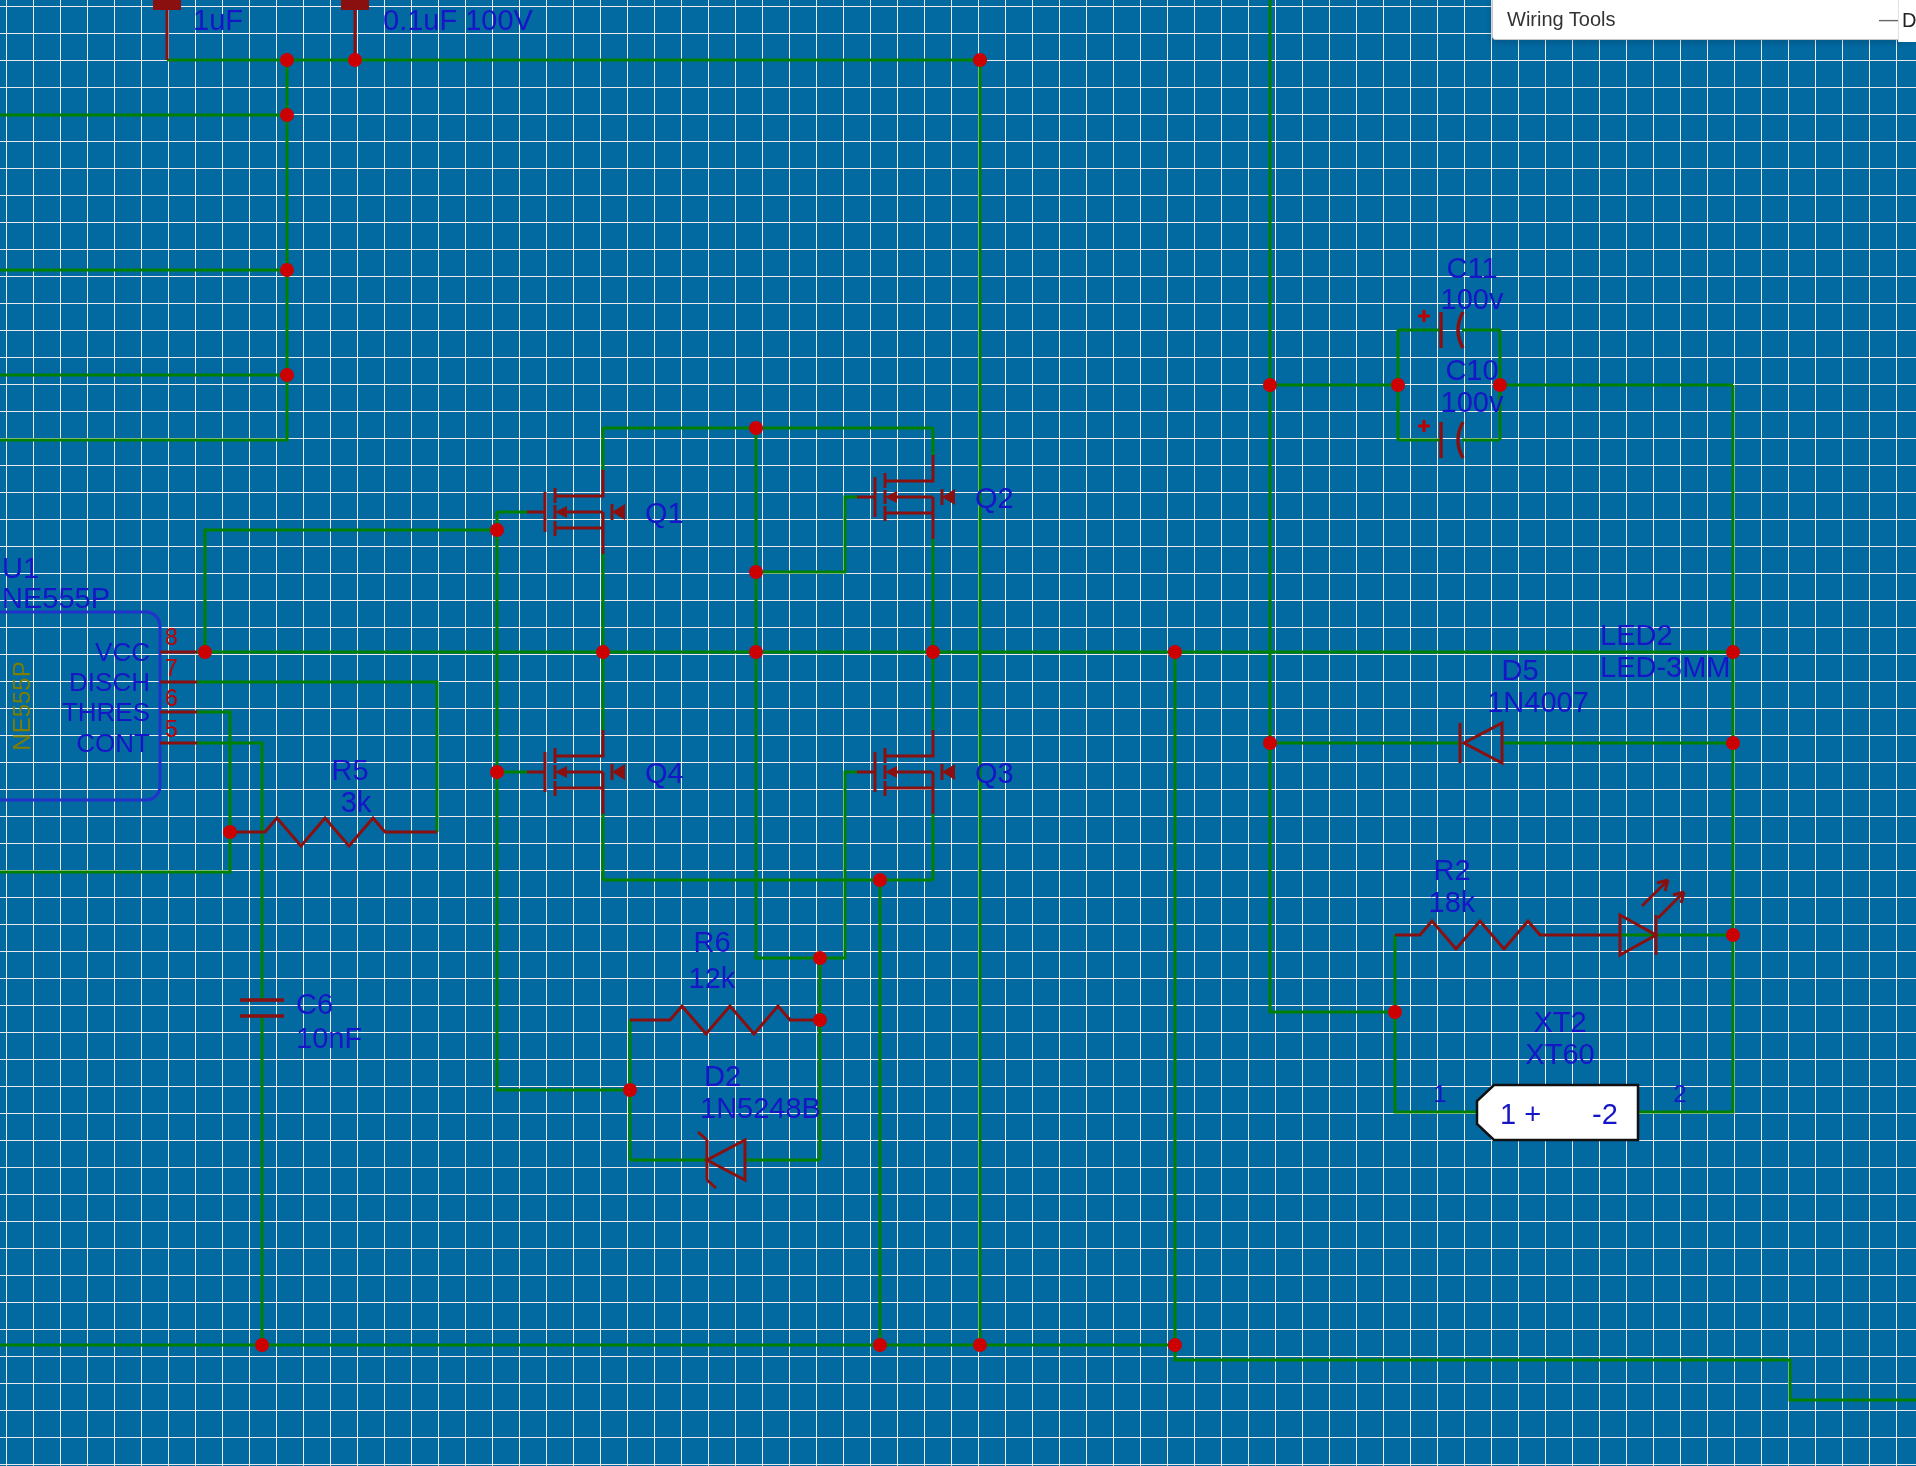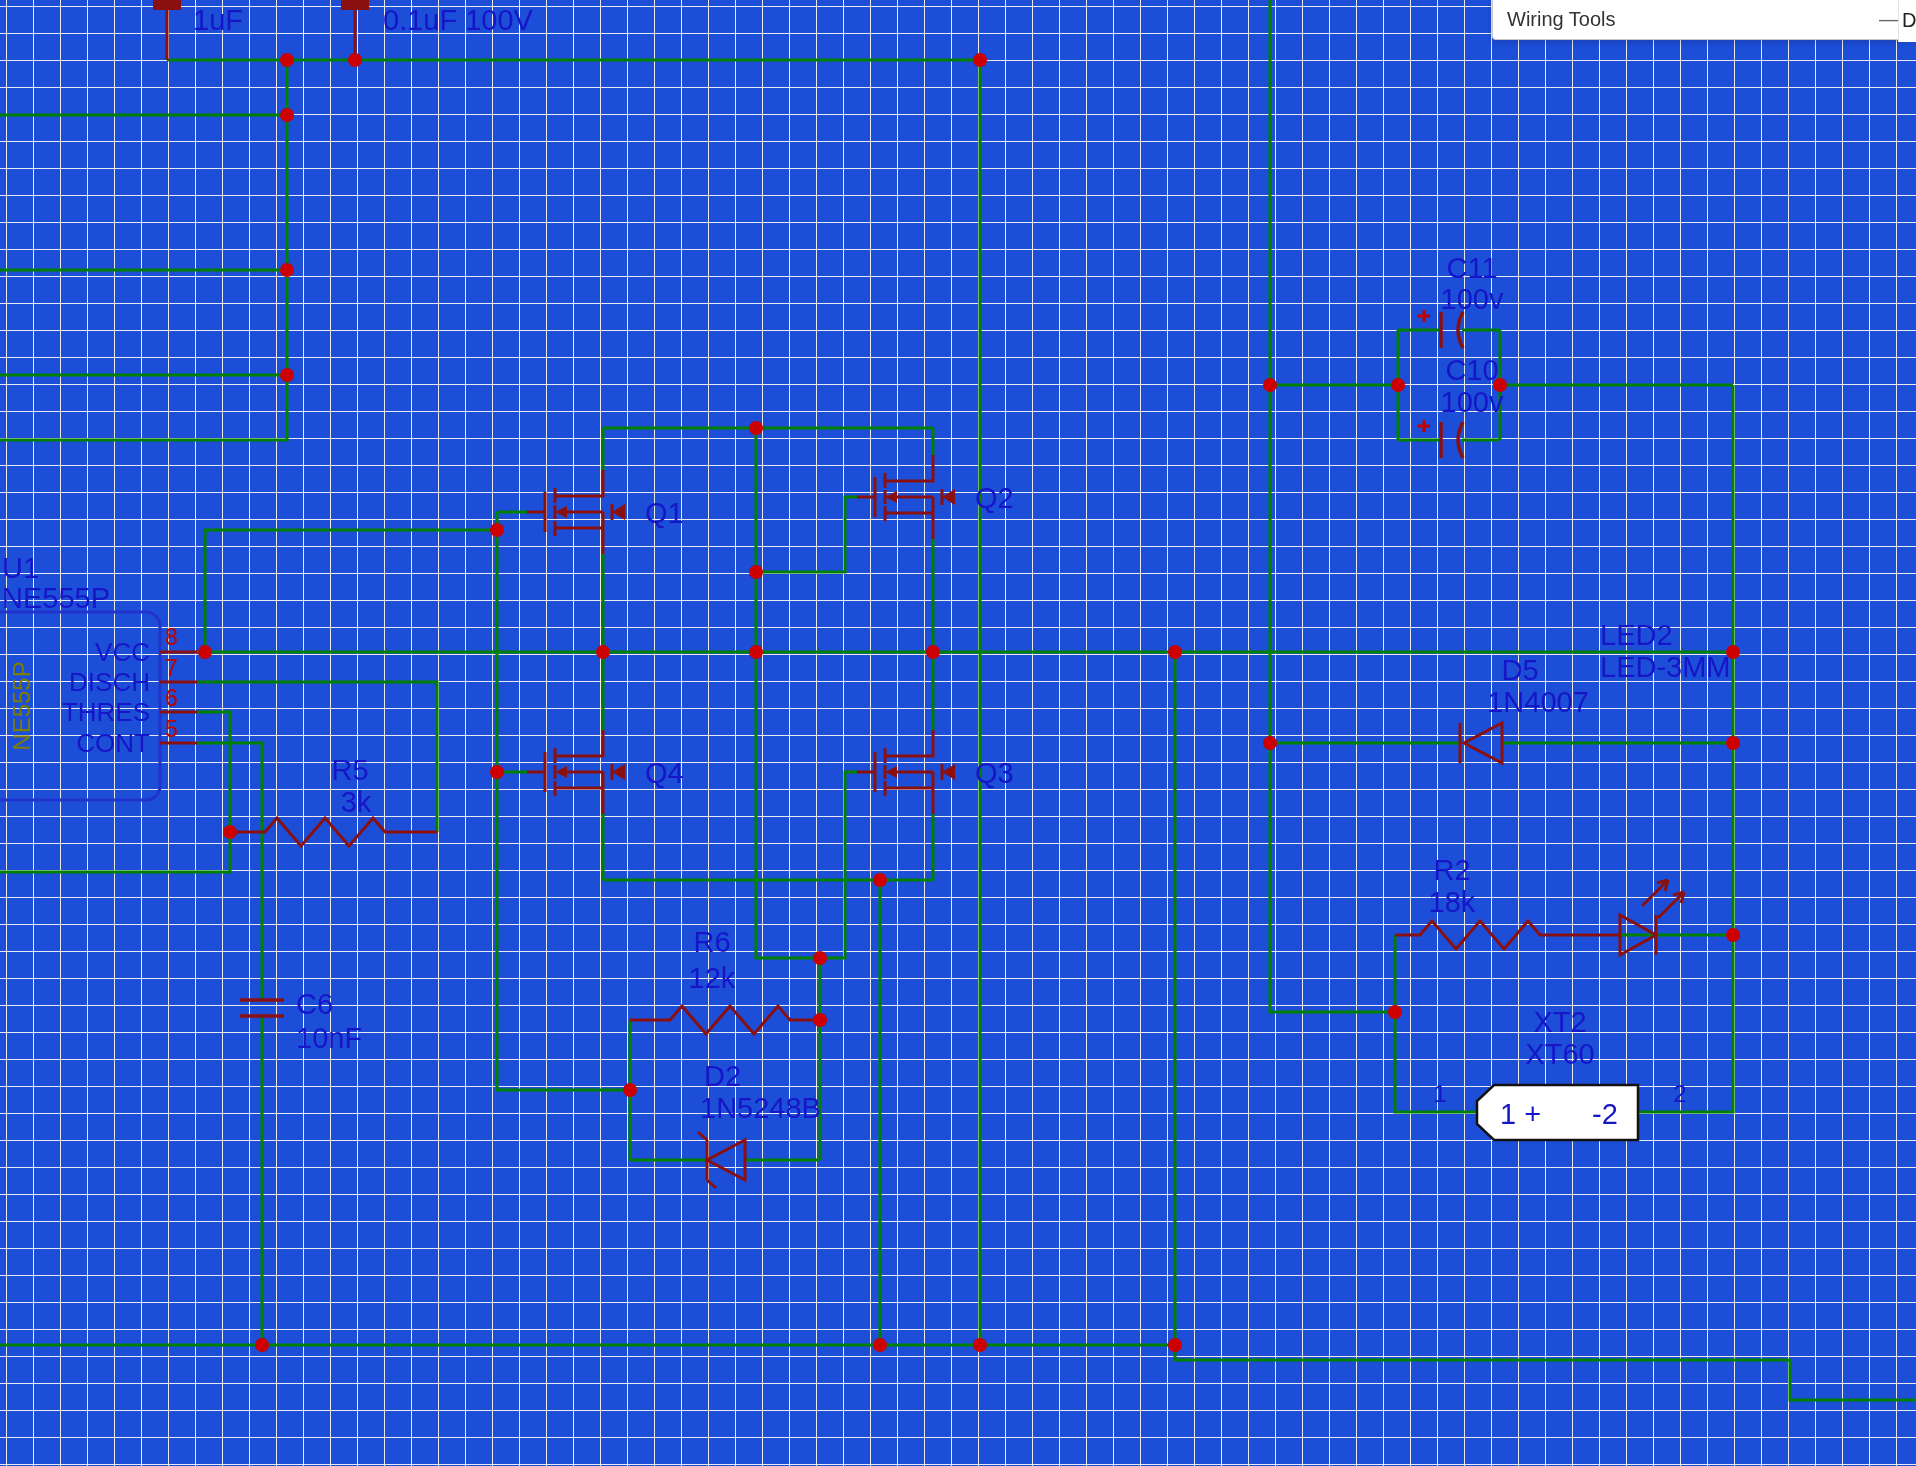--- a/index.html
+++ b/index.html
@@ -1,16 +1,16 @@
 <!DOCTYPE html>
 <html><head>
 <meta charset="utf-8">
 <style>
   html,body{margin:0;padding:0}
-  .stage{position:relative;width:1916px;height:1466px;background:#1d4ed8;overflow:hidden;
+  .stage{position:relative;width:1916px;height:1466px;background:#0369a1;overflow:hidden;
          font-family:"Liberation Sans",sans-serif}
   .grid{position:absolute;inset:0;
         background-image:linear-gradient(#eaeaea 1px,transparent 1px),
                          linear-gradient(90deg,#eaeaea 1px,transparent 1px);
         background-size:27px 27px;background-position:6px 6px}
   svg{position:absolute;inset:0}
   svg text{font-family:"Liberation Sans",sans-serif}
   .lbl{fill:#1616c8;font-size:29px}
   .sm{font-size:24px}
   .mid{text-anchor:middle}

